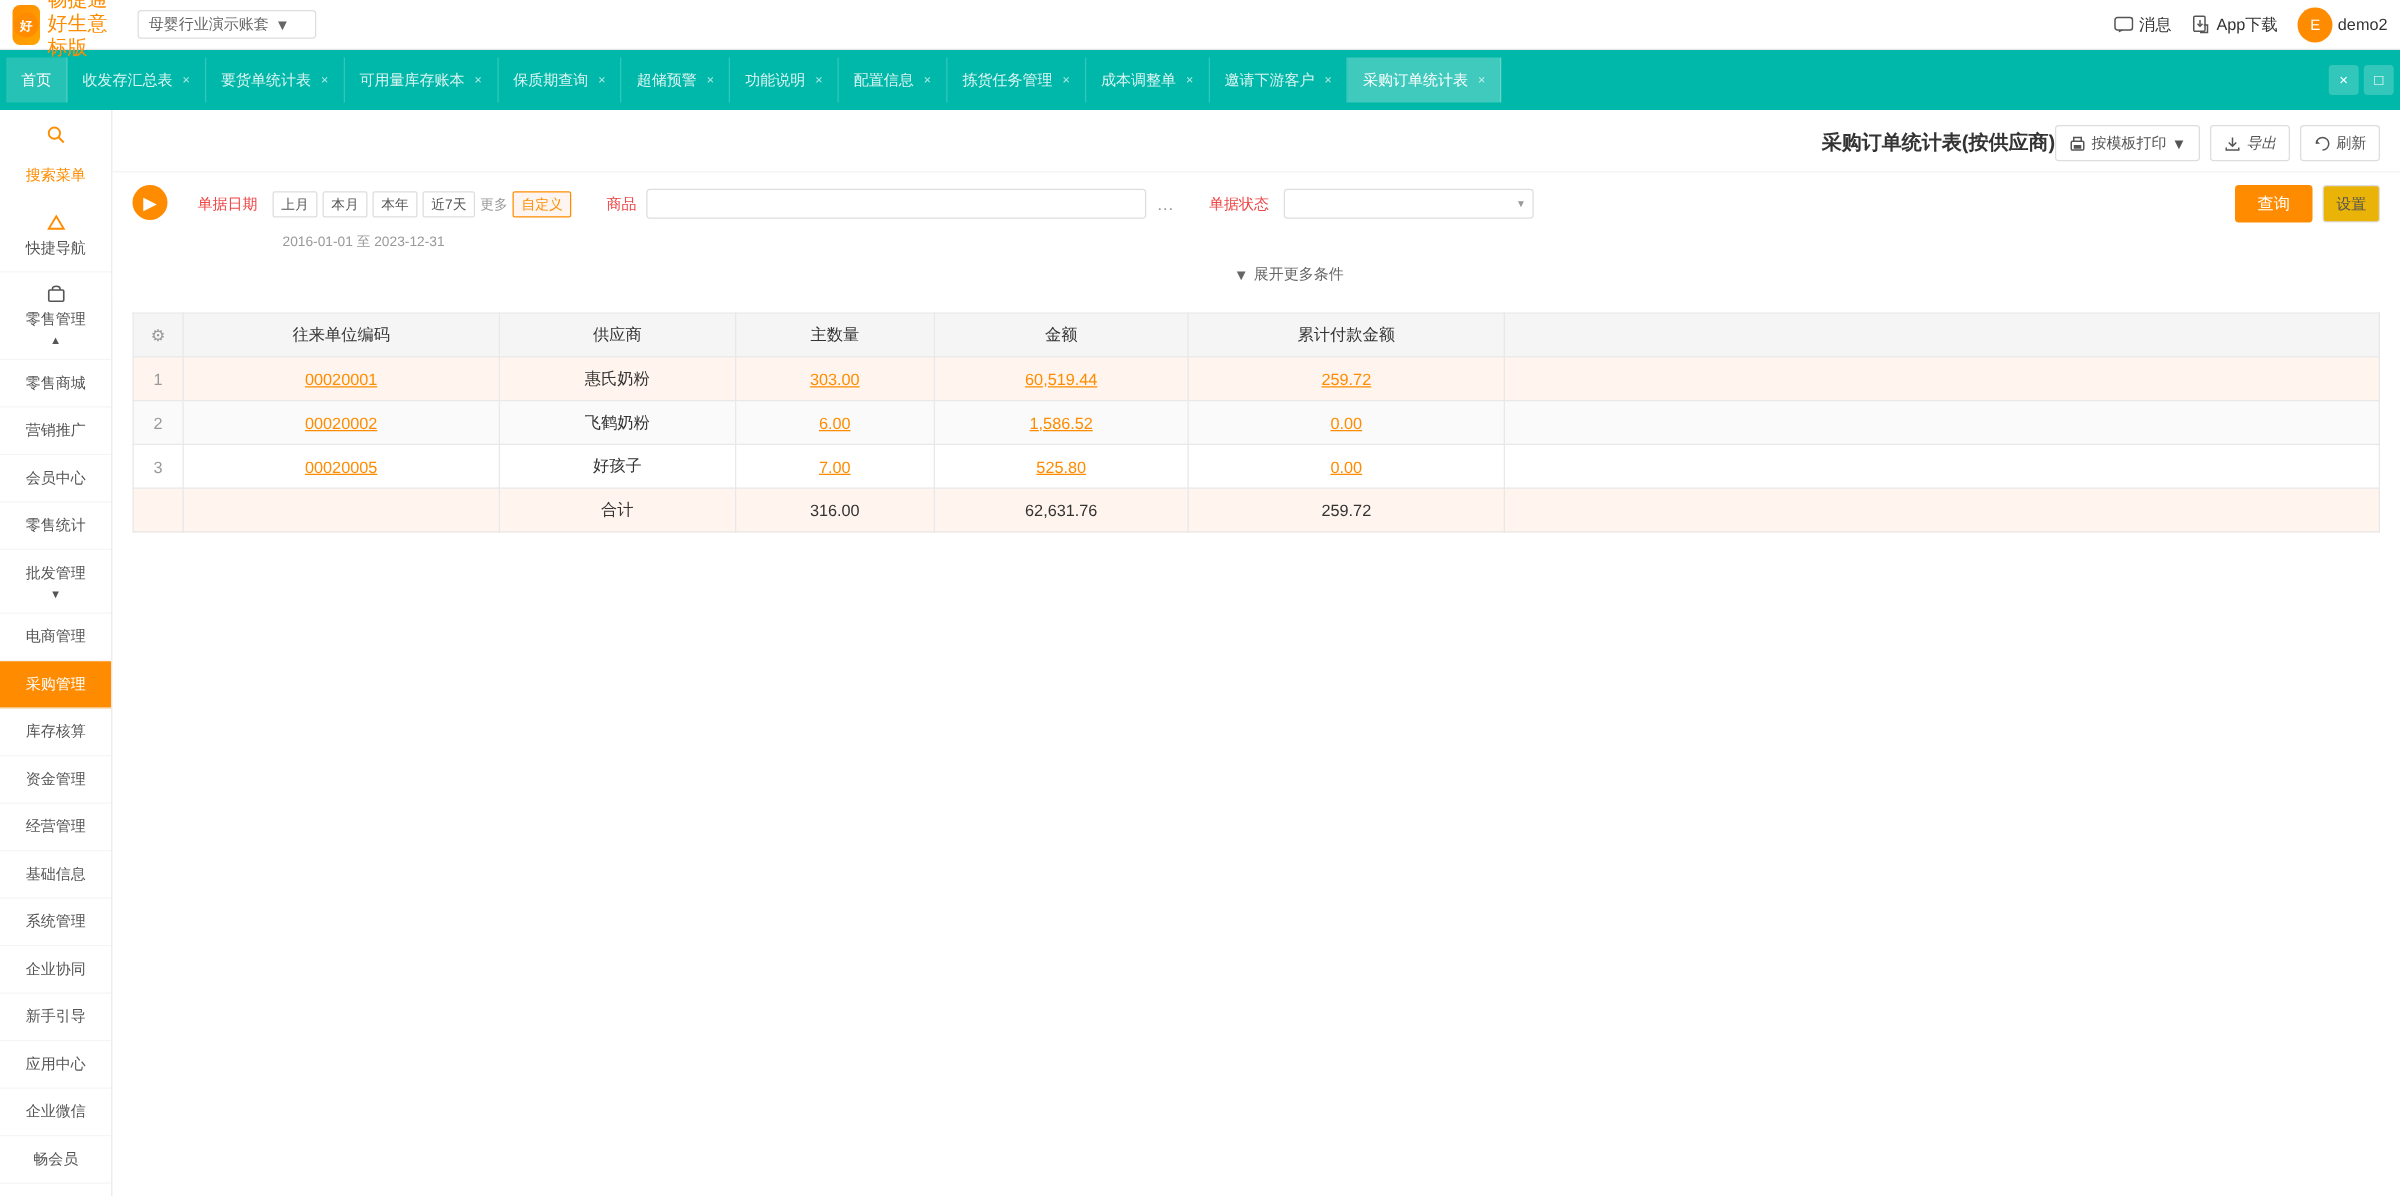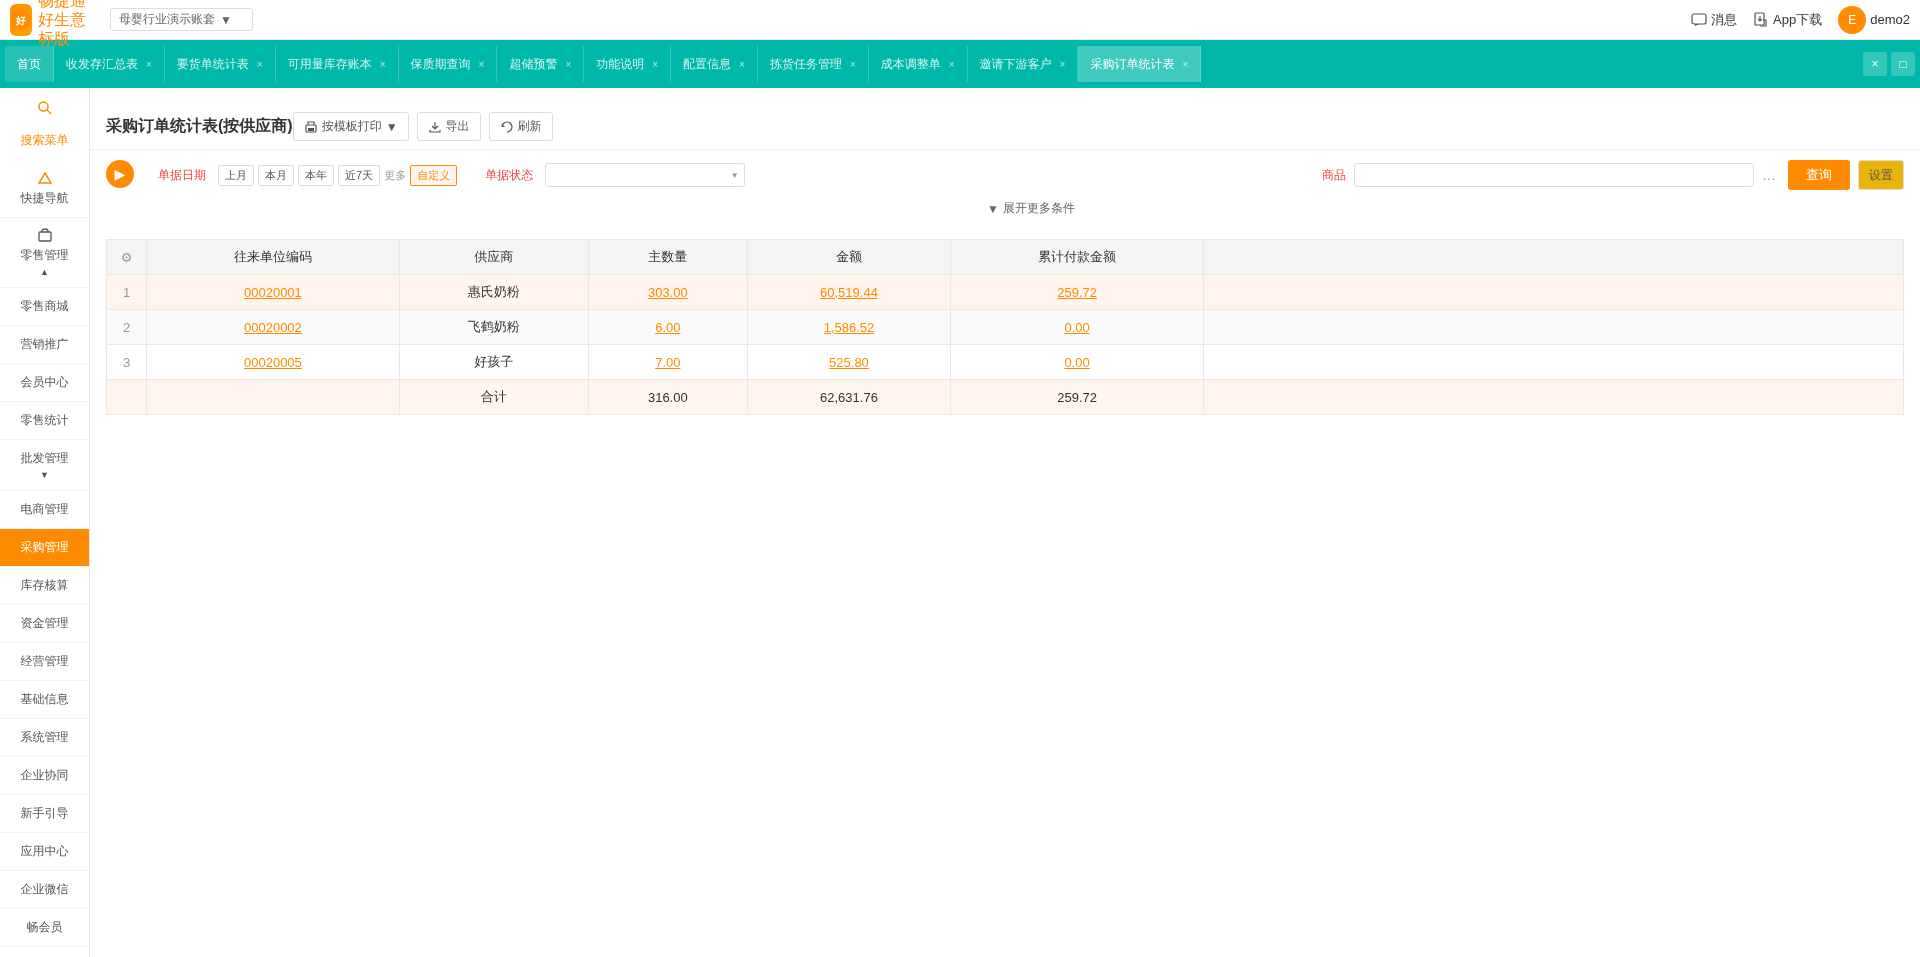--- a/index.html
+++ b/index.html
@@ -32,25 +32,25 @@
     .sidebar-search { padding: 8px 6px; text-align: center; }
     .sidebar-search-btn { width: 100%; background: none; border: none; color: #ff8c00; font-size: 12px; cursor: pointer; padding: 4px; display: flex; flex-direction: column; align-items: center; gap: 16px; }
     .sidebar-item { padding: 10px 6px; text-align: center; cursor: pointer; color: #555; font-size: 12px; display: flex; flex-direction: column; align-items: center; gap: 3px; border-bottom: 1px solid #f5f5f5; }
     .sidebar-item.active { background: #ff8c00; color: #fff; }
 
     
     .main-content { flex: 1; background: #f5f5f5; overflow: auto; }
     .page-container { background: #fff; margin: 0; padding: 0; min-height: 100%; }
 
     
-    .page-header { padding: 24px 16px 8px; display: flex; align-items: center; justify-content: flex-start; border-bottom: 1px solid #f0f0f0; }
+    .page-header { padding: 12px 16px 8px; display: flex; align-items: center; justify-content: flex-end; border-bottom: 1px solid #f0f0f0; }
     .page-title { font-size: 16px; font-weight: bold; color: #333; }
     .page-actions { display: flex; align-items: center; gap: 8px; }
     .btn-print { border: 1px solid #ddd; background: #fff; padding: 5px 10px; border-radius: 3px; font-size: 12px; cursor: pointer; color: #555; display: flex; align-items: center; gap: 4px; }
-    .btn-export { border: 1px solid #ddd; background: #fff; padding: 5px 10px; border-radius: 3px; font-size: 12px; cursor: pointer; color: #555; display: flex; align-items: center; gap: 4px; }
+    .btn-export { border: 1px solid #ddd; background: #fff; padding: 5px 10px; border-radius: 3px; font-size: 12px; cursor: pointer; color: #555; display: flex; align-items: center; gap: 4px; font-style: italic; }
     .btn-refresh { border: 1px solid #ddd; background: #fff; padding: 5px 10px; border-radius: 3px; font-size: 12px; cursor: pointer; color: #555; display: flex; align-items: center; gap: 4px; }
     .btn-query { background: #ff8c00; border: none; color: #fff; padding: 6px 18px; border-radius: 3px; font-size: 13px; cursor: pointer; }
     .btn-settings { border: 1px solid #ddd; background: #eab308; padding: 5px 10px; border-radius: 3px; font-size: 12px; cursor: pointer; color: #555; }
     .filter-row { display: flex; align-items: center; gap: 12px; margin-bottom: 6px; }
     .filter-label { color: #ef4444; font-size: 12px; white-space: nowrap; }
     .date-shortcut { display: flex; align-items: center; gap: 4px; }
     .date-btn { padding: 2px 6px; border: 1px solid #ddd; border-radius: 2px; font-size: 11px; cursor: pointer; background: #fff; color: #555; }
     .date-btn-custom { padding: 2px 6px; border: 1px solid #ff8c00; border-radius: 2px; font-size: 11px; cursor: pointer; background: #fff5f0; color: #ff8c00; }
     .date-range { font-size: 11px; color: #999; margin-top: 2px; }
     .filter-select { border: 1px solid #ddd; border-radius: 3px; padding: 4px 24px 4px 8px; font-size: 12px; color: #666; background: #fff; min-width: 150px; cursor: pointer; appearance: none; position: relative; }
@@ -295,37 +295,41 @@
           <div class="filter-row">
             <span class="filter-label">单据日期</span>
             <div class="date-shortcut">
               <button class="date-btn">上月</button>
               <button class="date-btn">本月</button>
               <button class="date-btn">本年</button>
               <button class="date-btn">近7天</button>
               <button class="more-btn">更多</button>
               <button class="date-btn-custom">自定义</button>
             </div>
+            <div style="margin-left: 16px; display:flex; align-items:center; gap:8px;">
+              <span class="filter-label">商品</span>
+              <input class="goods-input" type="text" style="width: 400px;">
+              <span class="more-icon">…</span>
+            </div>
             <div style="margin-left: 16px; flex:1;">
               <span class="filter-label">单据状态</span>
               <div class="select-wrapper" style="display:inline-block; margin-left: 8px;">
                 <select class="filter-select" style="width:200px;">
                   <option value=""></option>
                 </select>
               </div>
             </div>
-            <div style="margin-left: 16px; display:flex; align-items:center; gap:8px;">
-              <span class="filter-label">商品</span>
-              <input class="goods-input" type="text" style="width: 400px;">
-              <span class="more-icon">…</span>
-            </div>
             <div style="margin-left: auto; display:flex; gap:8px;">
               <button class="btn-query">查询</button>
               <button class="btn-settings">设置</button>
             </div>
+          </div>
+          <div class="filter-row">
+            <span style="width:56px;"></span>
+            <span class="date-range">2016-01-01 至 2023-12-31</span>
           </div>
           <div class="expand-row">
             <button class="expand-btn">
               <span>▼</span>
               <span>展开更多条件</span>
             </button>
           </div>
         </div>
       </div>
 

